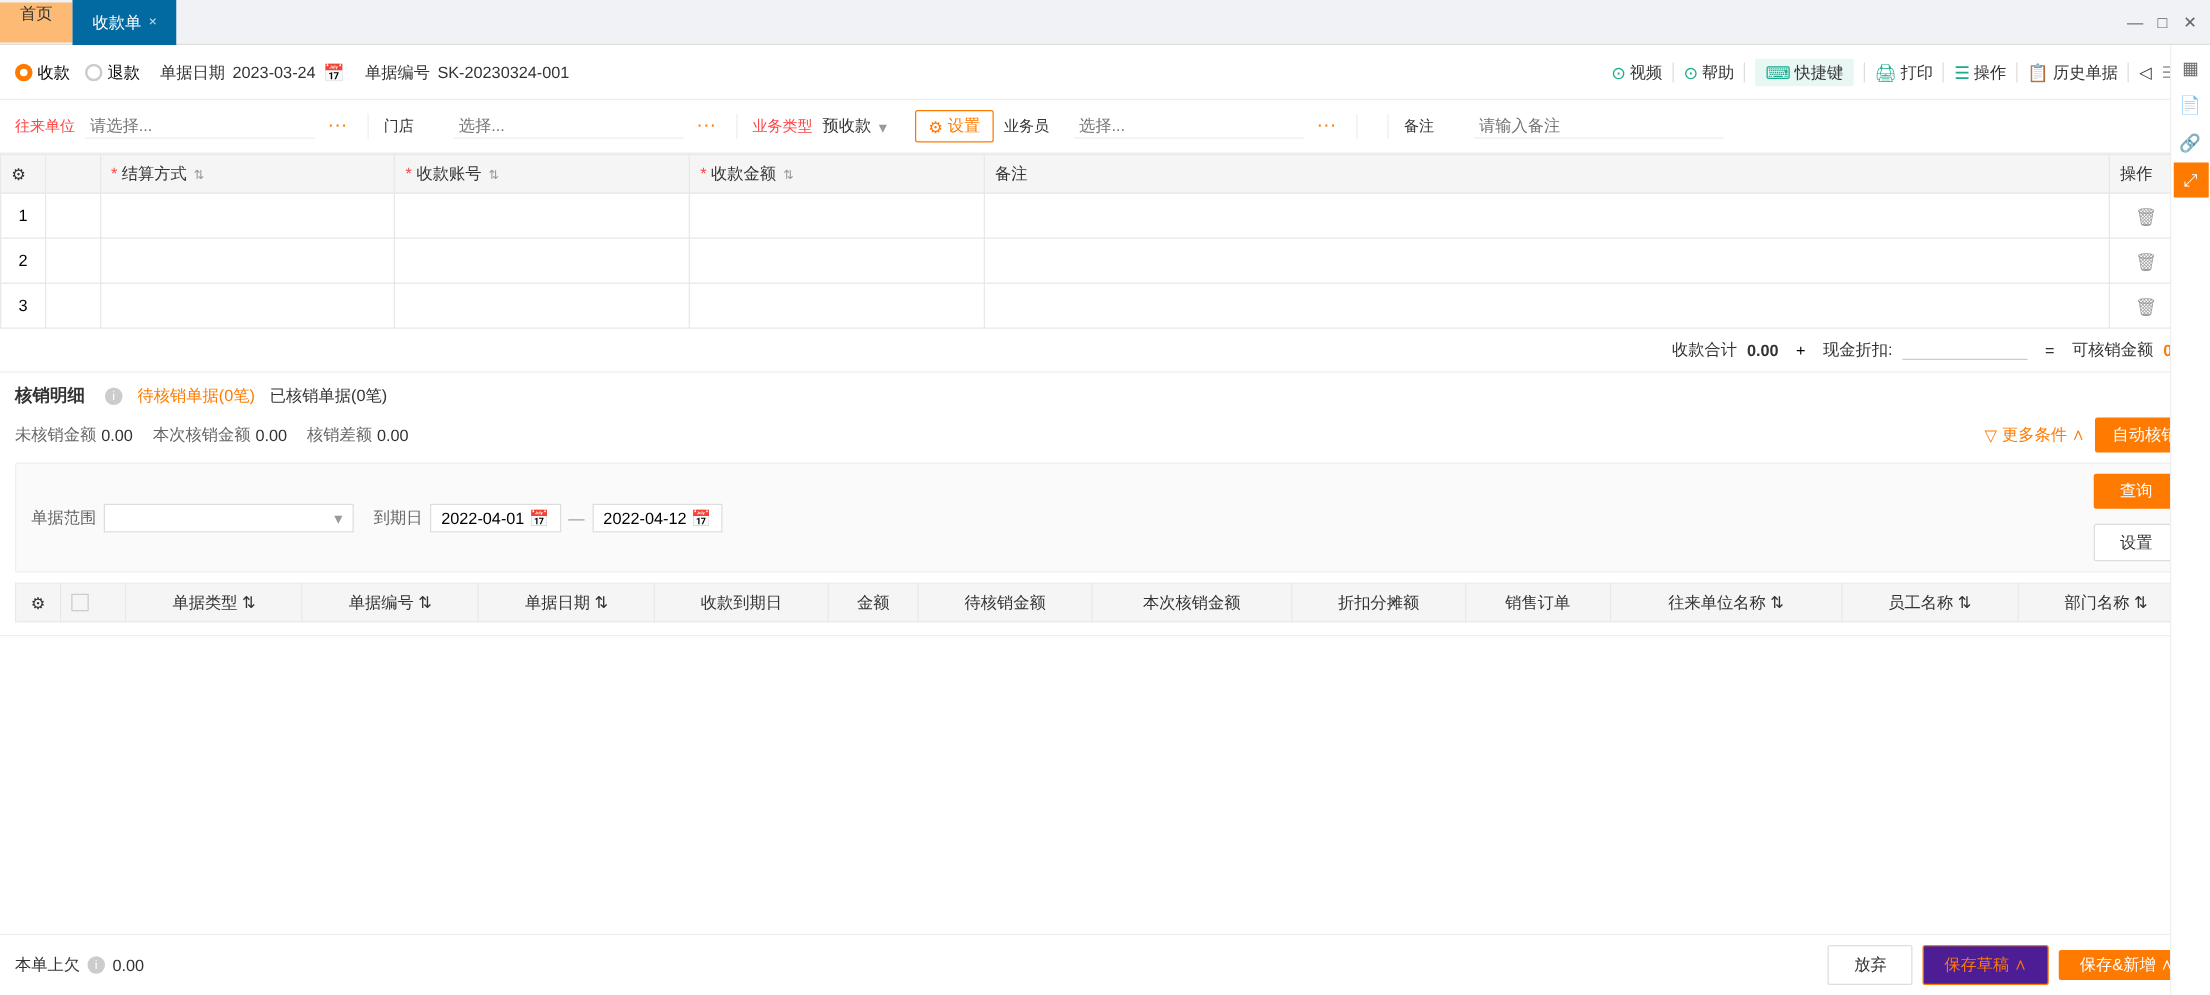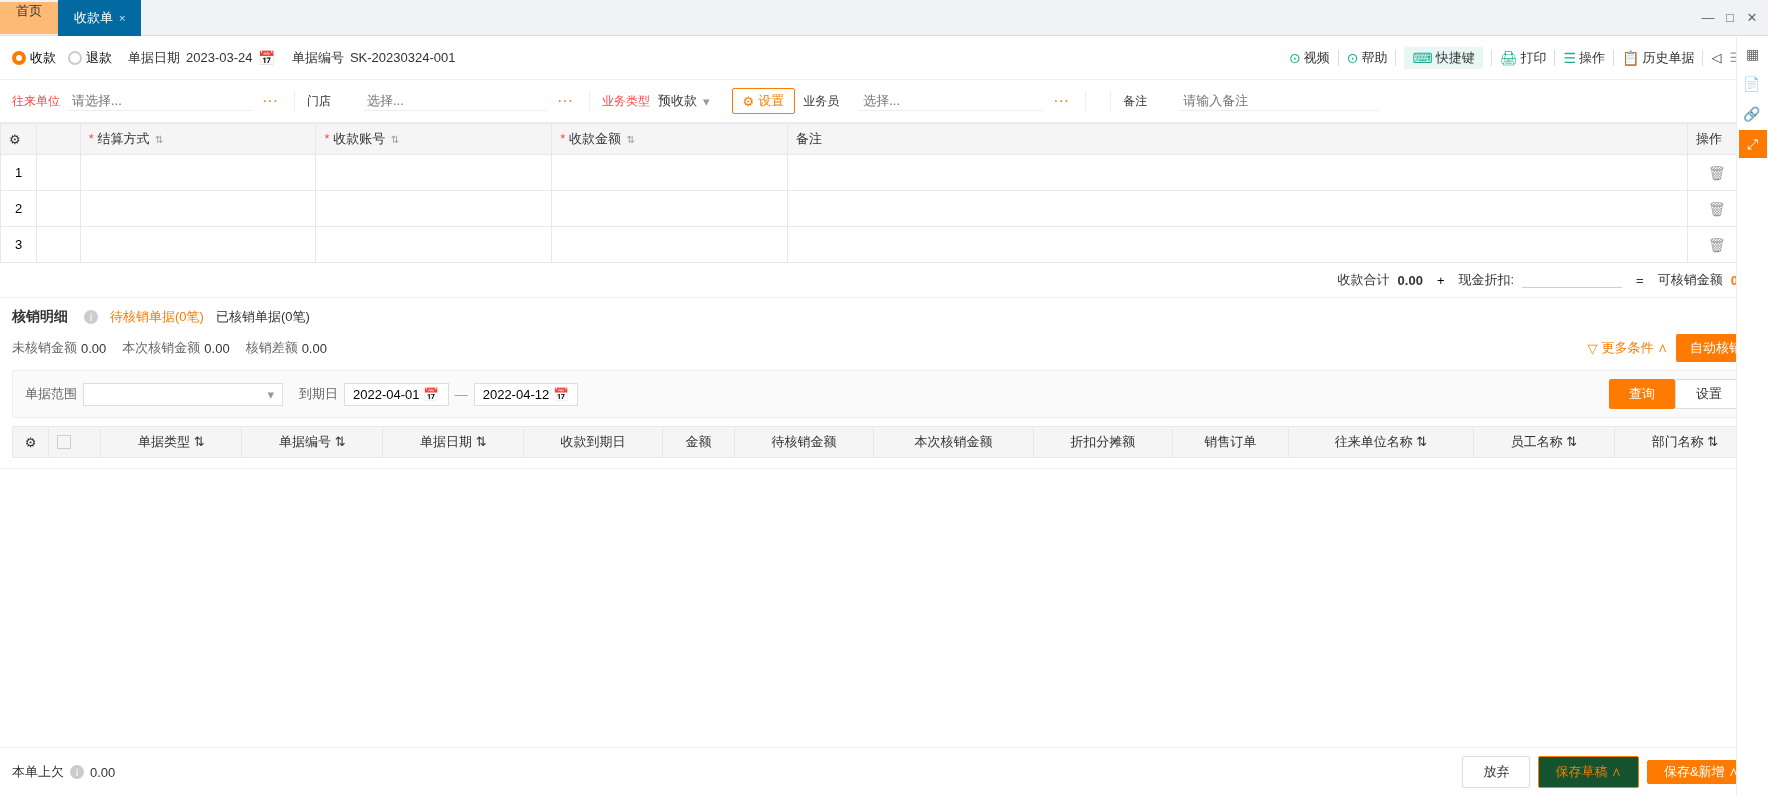--- a/index.html
+++ b/index.html
@@ -99,37 +99,37 @@
 
     
     .filter-row { display: flex; align-items: center; gap: 16px; background: #fafafa; padding: 8px 12px; border: 1px solid #eee; border-radius: 2px; margin-bottom: 8px; }
     .filter-field { display: flex; align-items: center; gap: 6px; }
     .filter-label { color: #666; white-space: nowrap; }
     .filter-select { display: flex; align-items: center; gap: 4px; border: 1px solid #ddd; padding: 3px 8px; background: #fff; cursor: pointer; min-width: 160px; }
     .filter-select-arrow { color: #999; margin-left: auto; }
     .filter-date { display: flex; align-items: center; gap: 4px; border: 1px solid #ddd; padding: 3px 8px; background: #fff; min-width: 100px; }
     .date-icon { color: #999; cursor: pointer; }
     .filter-dash { color: #999; }
-    .filter-right { margin-left: auto; display: flex; flex-direction: row; gap: 0; }
+    .filter-right { margin-left: auto; display: flex; flex-direction: column; gap: 12px; }
     .query-btn { background: #ff7a00; color: #fff; border: none; padding: 5px 20px; cursor: pointer; border-radius: 2px; }
     .set-btn { background: #fff; border: 1px solid #ddd; color: #333; padding: 5px 20px; cursor: pointer; border-radius: 2px; }
 
     
     .bottom-table { width: 100%; border-collapse: collapse; }
     .bottom-table th { background: #f5f5f5; padding: 6px 8px; border: 1px solid #e8e8e8; font-weight: normal; white-space: nowrap; color: #333; }
     .checkbox-cell { text-align: center; }
     .cb { width: 14px; height: 14px; border: 1px solid #ccc; cursor: pointer; }
 
     
     .bottom-bar { display: flex; align-items: center; padding: 8px 12px; border-top: 1px solid #eee; background: #fff; margin-top: auto; }
     .bottom-info { display: flex; align-items: center; gap: 6px; color: #333; }
     .bottom-info-icon { width: 14px; height: 14px; border-radius: 50%; background: #ccc; color: #fff; font-size: 10px; display: inline-flex; align-items: center; justify-content: center; }
     .bottom-actions { margin-left: auto; display: flex; align-items: center; gap: 8px; }
     .btn-abandon { background: #fff; border: 1px solid #ddd; color: #333; padding: 6px 20px; cursor: pointer; border-radius: 2px; font-size: 13px; }
-    .btn-save-draft { background: #14532d; border: 1px solid #ff7a00; color: #ff7a00; padding: 6px 16px; cursor: pointer; border-radius: 2px; font-size: 13px; display: flex; align-items: center; gap: 4px; }
+    .btn-save-draft { background: #4c1d95; border: 1px solid #ff7a00; color: #ff7a00; padding: 6px 16px; cursor: pointer; border-radius: 2px; font-size: 13px; display: flex; align-items: center; gap: 4px; }
     .btn-save-new { background: #ff7a00; border: 1px solid #ff7a00; color: #fff; padding: 2px 16px; cursor: pointer; border-radius: 2px; font-size: 13px; display: flex; align-items: center; gap: 4px; }
 
     
     .right-sidebar { position: fixed; right: 0; top: 36px; width: 32px; display: flex; flex-direction: column; align-items: center; background: #fff; border-left: 1px solid #eee; padding: 4px 0; gap: 2px; height: calc(796px - 36px); }
     .sidebar-icon { width: 28px; height: 28px; display: flex; align-items: center; justify-content: center; color: #666; cursor: pointer; font-size: 14px; }
     .sidebar-icon.orange-bg { background: #ff7a00; color: #fff; }
   </style>
 </head>
 <body>
 

